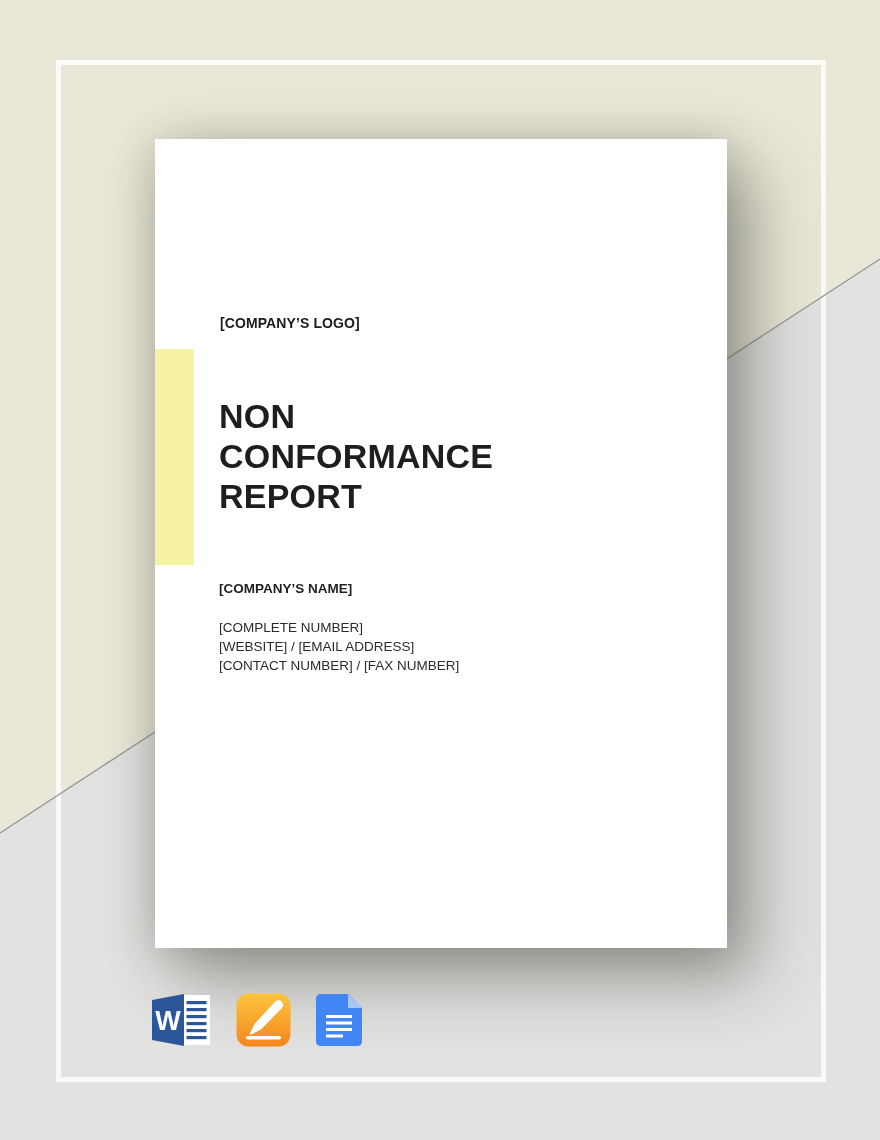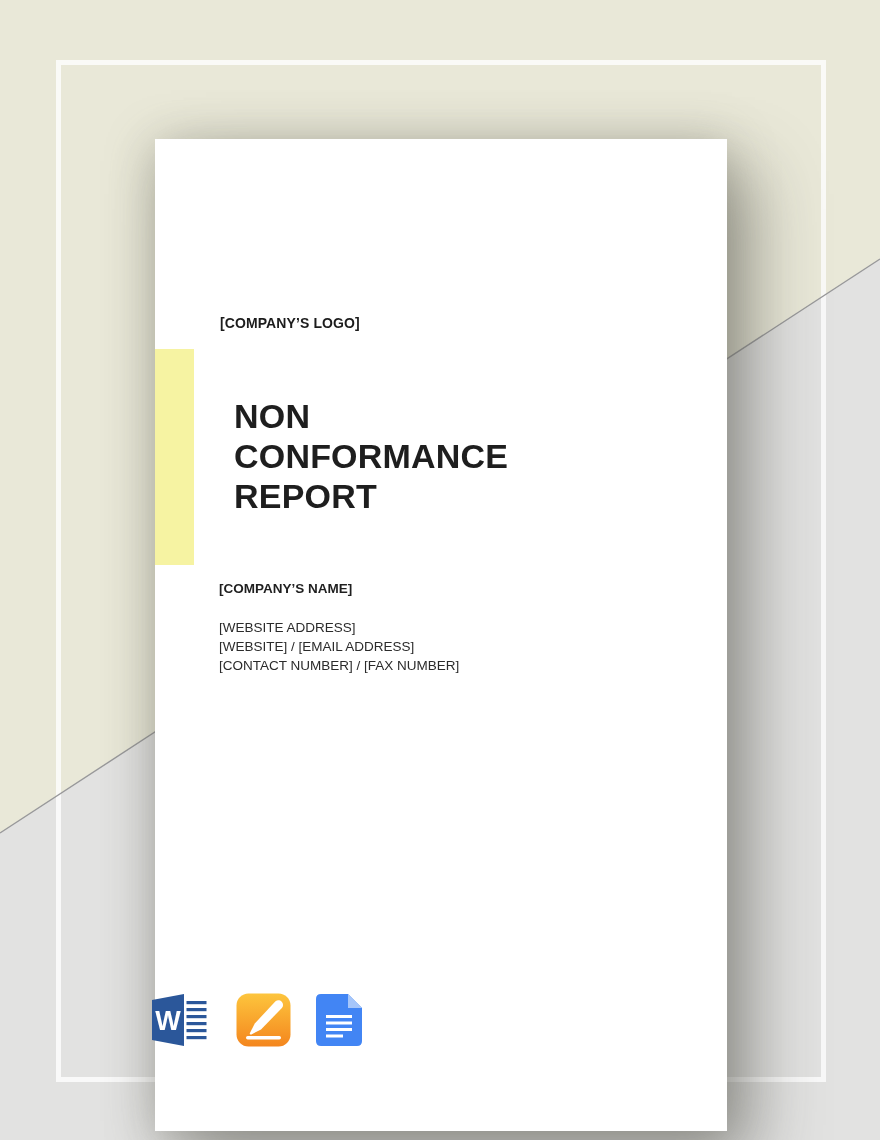--- a/index.html
+++ b/index.html
@@ -11,38 +11,37 @@
   .bg-svg, .line-svg { position:absolute; left:0; top:0; }
   .bg-svg { z-index:0; }
   .frame {
     position:absolute; z-index:1; box-sizing:border-box;
     left:56px; top:60px; width:770px; height:1022px;
     border:5px solid rgba(255,255,255,0.78);
   }
   .line-svg { z-index:2; pointer-events:none; }
   .doc-page {
     position:absolute; z-index:3;
-    left:155px; top:139px; width:572px; height:992px;
+    left:155px; top:139px; width:572px; height:809px;
     background:#ffffff;
     box-shadow: 0 6px 45px rgba(100,100,88,0.40), 28px 32px 65px rgba(88,88,82,0.48);
   }
   .logo-placeholder {
     position:absolute; left:65px; top:175px;
     font-size:14px; font-weight:bold; color:#1c1c1c; line-height:18px;
     letter-spacing:0.1px;
   }
   .accent-bar {
     position:absolute; left:0; top:210px; width:39px; height:216px;
     background:#f6f3a2;
   }
   .doc-title {
     position:absolute; left:64px; top:257px;
     color:#1e1e1e; font-weight:bold; font-size:34px; line-height:40px;
     letter-spacing:0.2px;
-    margin-left:15px;
   }
   .company-name {
     position:absolute; left:64px; top:441px;
     font-size:13.5px; font-weight:bold; color:#1f1f1f; line-height:18px;text-align:right;
   }
   .company-address {
     position:absolute; left:64px; top:479px;
     font-size:13.5px; color:#2b2b2b; line-height:19px; font-weight:normal;
   }
   .format-icons { position:absolute; z-index:3; left:0; top:0; width:100%; height:100%; pointer-events:none; }
@@ -74,21 +73,21 @@
 
     <div class="doc-title">
       <div>NON</div>
       <div>CONFORMANCE</div>
       <div>REPORT</div>
     </div>
 
     <div class="company-name">[COMPANY’S NAME]</div>
 
     <div class="company-address">
-      <div>[WEBSITE ADDRESS]</div>
+      <div>[COMPLETE NUMBER]</div>
       <div>[WEBSITE] / [EMAIL ADDRESS]</div>
       <div>[CONTACT NUMBER] / [FAX NUMBER]</div>
     </div>
   </div>
 
   <div class="format-icons">
 
     <svg class="format-icon icon-word" width="61" height="56" viewBox="0 0 61 56">
       <rect x="31" y="3" width="28" height="50" fill="#ffffff"></rect>
       <g fill="#2b579a">

